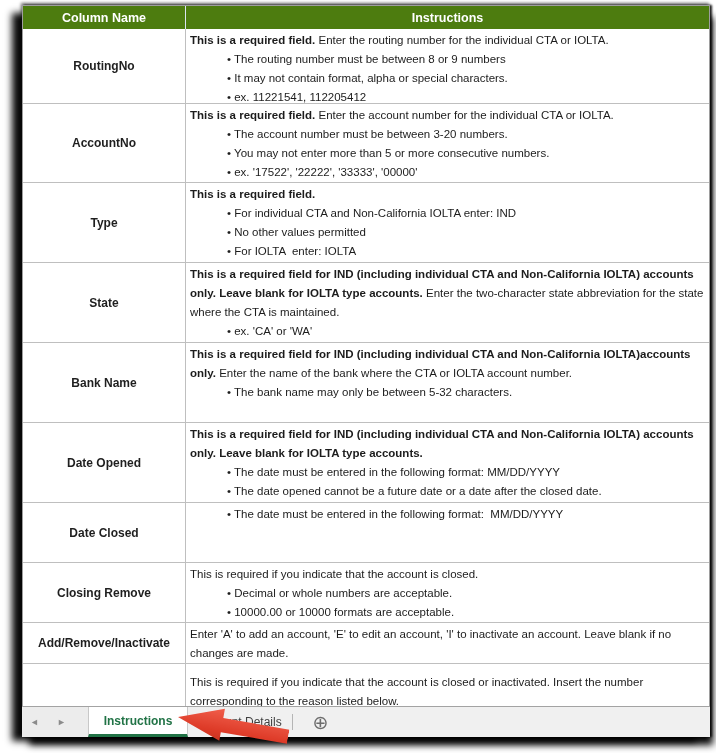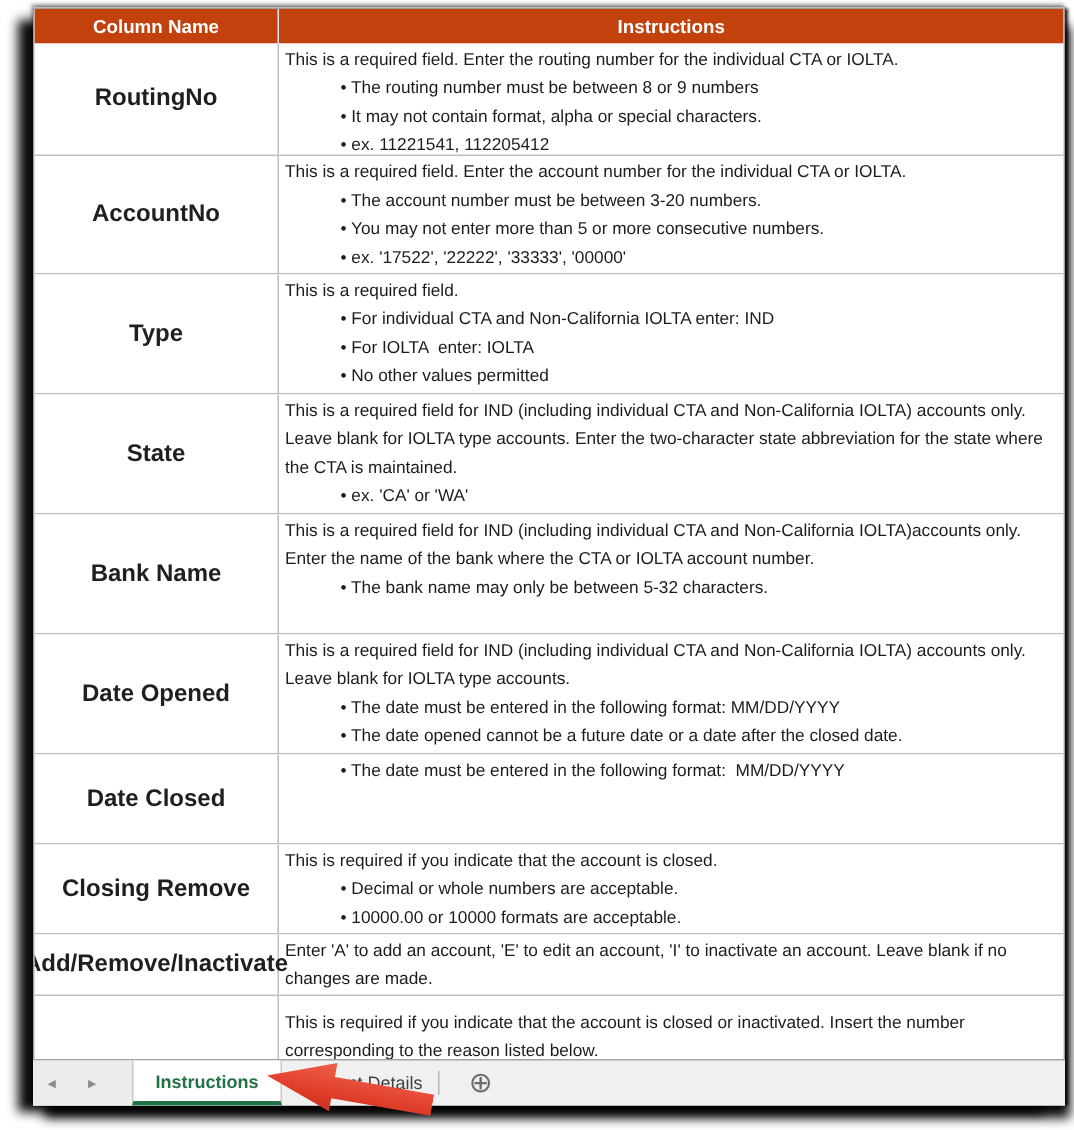--- a/index.html
+++ b/index.html
@@ -29,24 +29,24 @@
   #tbody .trow:nth-child(4){height:80px}
   #tbody .trow:nth-child(5){height:80px}
   #tbody .trow:nth-child(6){height:80px}
   #tbody .trow:nth-child(7){height:60px}
   #tbody .trow:nth-child(8){height:60px}
   #tbody .trow:nth-child(9){height:41px}
   #tbody .trow:nth-child(10){height:62px}
   #tbody .trow:nth-child(10) .cinstr{padding-top:9px}
   .cname {
     width:163px; border-right:1px solid #bfbfbf; display:flex; align-items:center; justify-content:center;
-    font-weight:bold; font-size:16px; color:#1f1f1f; text-align:center; padding:0 4px;
+    font-weight:bold; font-size:12px; color:#1f1f1f; text-align:center; padding:0 4px;
   }
   .cinstr { flex:1; padding:2px 5px 0 4px; font-size:11.5px; line-height:19px; color:#1c1c1c; }
-  .cinstr .para b { font-weight:normal; }
+  .cinstr .para b { font-weight:bold; }
   .bullet { padding-left:5px; white-space:pre-wrap;margin-left:32px; }
   
   .tabbar {
     position:absolute; left:0; bottom:0; right:0; height:31px; background:#f0f0f0;
     border-top:1px solid #a3a3a3; display:flex; align-items:stretch;
   }
   .navs { width:66px; display:flex; align-items:center; gap:18px; padding-left:8px; background:#ececec; }
   .nav-glyph { font-size:9px; color:#8b8b8b; line-height:1; cursor:default; }
   .tab {
     display:flex; align-items:center; justify-content:center; padding:0 10px; font-size:12px; color:#3f3f3f;
@@ -71,21 +71,21 @@
     transform:rotate(10deg); transform-origin:0 50%;
     filter:drop-shadow(1px 2px 1px rgba(0,0,0,0.35));
   }
 </style>
 </head>
 <body>
 
 <div class="sheet">
 
   <div class="table">
-    <div class="thead" style="background: #c2410c; color: rgb(255, 255, 255);">
+    <div class="thead" style="background: #4d7c0f; color: rgb(255, 255, 255);">
       <div class="th col1">Column Name</div>
       <div class="th col2">Instructions</div>
     </div>
     <div id="tbody">
         <div class="trow">
           <div class="cname">RoutingNo</div>
           <div class="cinstr">
             <div class="para"><b>This is a required field.</b> Enter the routing number for the individual CTA or IOLTA.</div>
             <div class="bullet">• The routing number must be between 8 or 9 numbers</div>
             <div class="bullet">• It may not contain format, alpha or special characters.</div>
@@ -99,22 +99,22 @@
             <div class="bullet">• The account number must be between 3-20 numbers.</div>
             <div class="bullet">• You may not enter more than 5 or more consecutive numbers.</div>
             <div class="bullet">• ex. '17522', '22222', '33333', '00000'</div>
           </div>
         </div>
         <div class="trow">
           <div class="cname">Type</div>
           <div class="cinstr">
             <div class="para"><b>This is a required field.</b></div>
             <div class="bullet">• For individual CTA and Non-California IOLTA enter: IND</div>
+            <div class="bullet">• No other values permitted</div>
             <div class="bullet">• For IOLTA  enter: IOLTA</div>
-            <div class="bullet">• No other values permitted</div>
           </div>
         </div>
         <div class="trow">
           <div class="cname">State</div>
           <div class="cinstr">
             <div class="para"><b>This is a required field for IND (including individual CTA and Non-California IOLTA) accounts only. Leave blank for IOLTA type accounts.</b> Enter the two-character state abbreviation for the state where the CTA is maintained.</div>
             <div class="bullet">• ex. 'CA' or 'WA'</div>
           </div>
         </div>
         <div class="trow">

